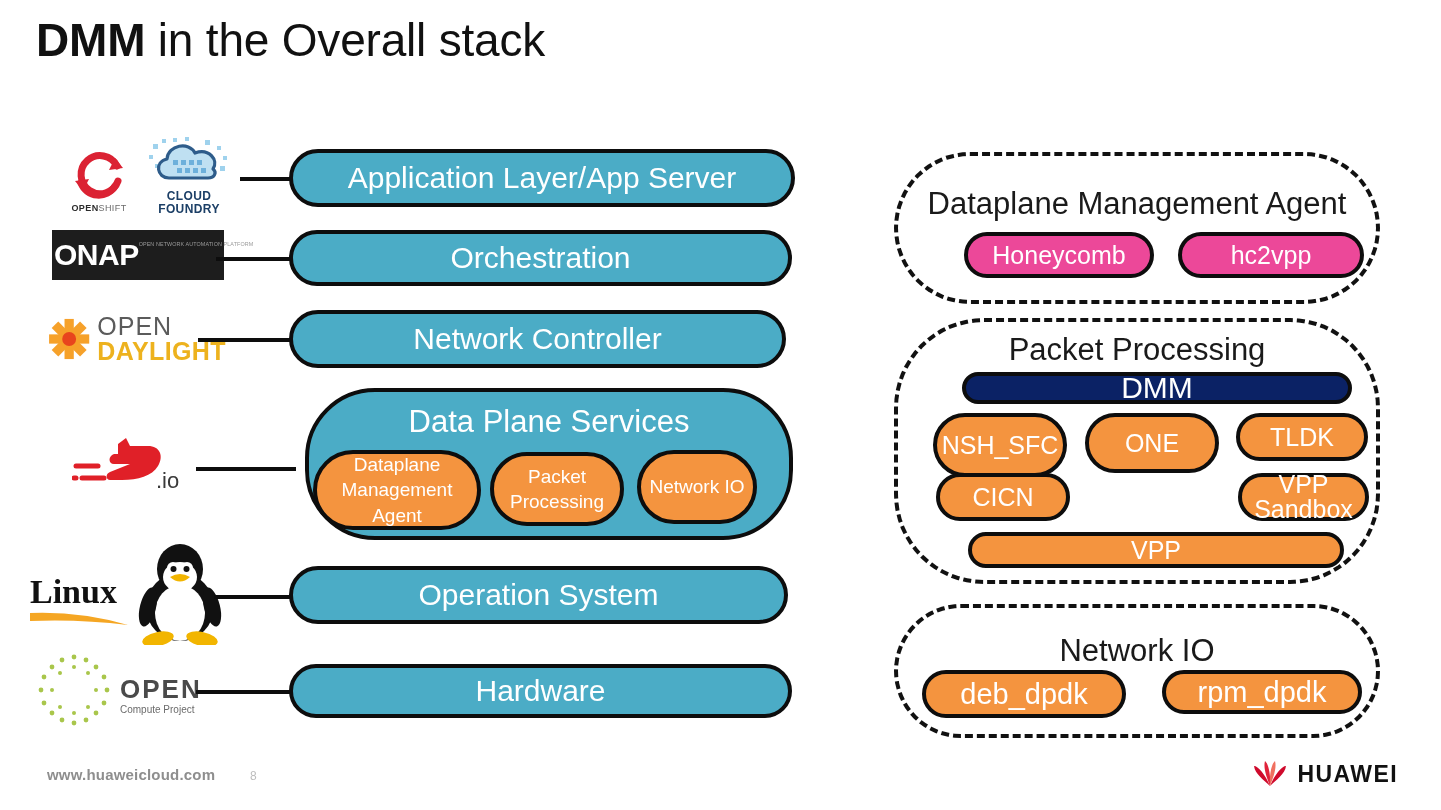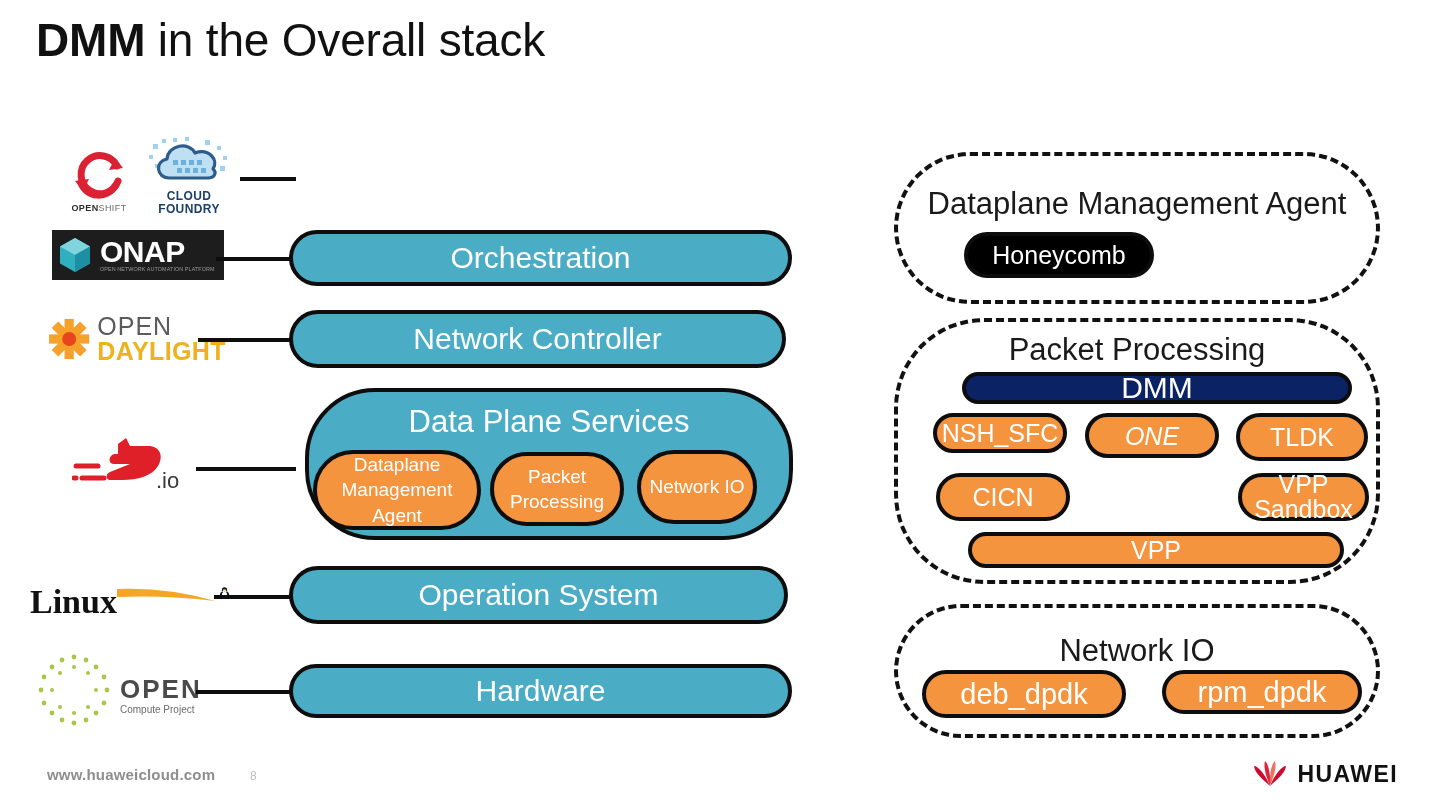--- a/index.html
+++ b/index.html
@@ -68,21 +68,21 @@
   .r-pill{
     position:absolute;
     border:4px solid #0d0d0d;
     border-radius:40px;
     color:#ffffff;
     display:flex;align-items:center;justify-content:center;
     text-align:center;
     box-sizing:border-box;
     font-size:25px;line-height:1.12;
   }
-  .r-pill.gold{background:#000000;}
+  .r-pill.gold{background:#ec4899;}
   .r-pill.orange{background:#F4943F;}
   .r-pill.navy{background:#0B2265;border-radius:26px;font-size:30px;}
 
   
   #footer-url{
     position:absolute;left:47px;top:766px;
     font-size:15px;font-weight:bold;color:#8e8e8e;letter-spacing:.2px;
   }
   #page-number{
     position:absolute;left:250px;top:769px;
@@ -156,21 +156,21 @@
       <div>FOUNDRY</div>
     </div>
   </div>
 
   <div class="logo-box" style="left:52px;top:230px;width:172px;height:50px;background:#1d1d1d;padding:0;">
     <svg width="46" height="46" viewBox="0 0 46 46">
       <polygon points="23,6 38,14.5 38,31.5 23,40 8,31.5 8,14.5" fill="#2FAFC0"></polygon>
       <polygon points="23,6 38,14.5 23,23 8,14.5" fill="#7FD4DD"></polygon>
       <polygon points="23,23 38,14.5 38,31.5 23,40" fill="#1C8FA3"></polygon>
     </svg>
-    <div style="display:flex;flex-direction:column;margin-left:2px;">
+    <div style="display:flex;flex-direction:row;margin-left:2px;">
       <div style="color:#ffffff;font-size:30px;font-weight:bold;line-height:.95;letter-spacing:-.5px;">ONAP</div>
       <div style="color:#9a9a9a;font-size:5.4px;letter-spacing:.1px;white-space:nowrap;">OPEN NETWORK AUTOMATION PLATFORM</div>
     </div>
   </div>
 
   <div class="logo-box" style="left:46px;top:308px;width:180px;height:62px;">
     <svg width="60" height="60" viewBox="0 0 60 60">
       <g fill="#F6A12A">
         <rect x="24" y="4" width="12" height="52"></rect>
         <rect x="4" y="24" width="52" height="12"></rect>
@@ -191,21 +191,21 @@
         <line x1="4" y1="32" x2="26" y2="32"></line>
         <line x1="10" y1="44" x2="32" y2="44"></line>
         <line x1="2" y1="44" x2="4" y2="44"></line>
       </g>
       <path d="M46 10 L54 4 L58 12 L76 12 C88 12 92 22 86 32 C80 42 66 46 50 46 L38 46 C34 46 33 40 38 38 L58 30 L42 30 C36 30 36 22 42 20 L58 20 L46 20 Z" fill="#E02028"></path>
       <text x="84" y="54" font-family="Liberation Sans, sans-serif" font-size="22" fill="#3a3a3a">.io</text>
     </svg>
   </div>
 
   <div class="logo-box" style="left:30px;top:540px;width:200px;height:105px;">
-    <div style="display:flex;margin-top:18px;">
+    <div style="display:flex;flex-direction:column;margin-top:18px;">
       <div style="font-family:'Liberation Serif',serif;font-size:34px;font-weight:bold;color:#111;line-height:1;">Linux</div>
       <svg width="100" height="20" viewBox="0 0 100 20">
         <path d="M0 4 Q50 2 98 16 Q50 10 0 12 Z" fill="#F5A623"></path>
       </svg>
     </div>
     <svg width="96" height="104" viewBox="0 0 96 104" style="margin-left:2px;">
       <ellipse cx="48" cy="66" rx="34" ry="34" fill="#111"></ellipse>
       <ellipse cx="48" cy="28" rx="23" ry="25" fill="#111"></ellipse>
       <ellipse cx="48" cy="72" rx="25" ry="28" fill="#fff"></ellipse>
       <ellipse cx="48" cy="36" rx="17" ry="15" fill="#fff"></ellipse>
@@ -259,20 +259,23 @@
     </div>
   </div>
 
   <div class="connector" style="left:240px;top:177px;width:56px;"></div>
   <div class="connector" style="left:216px;top:257px;width:80px;"></div>
   <div class="connector" style="left:198px;top:338px;width:98px;"></div>
   <div class="connector" style="left:196px;top:467px;width:100px;"></div>
   <div class="connector" style="left:214px;top:595px;width:82px;"></div>
   <div class="connector" style="left:196px;top:690px;width:100px;"></div>
 
+  <div class="layer-pill" style="left:289px;top:149px;width:506px;height:58px;">
+    <span>Application Layer/App Server</span>
+  </div>
 
   <div class="layer-pill" style="left:289px;top:230px;width:503px;height:56px;">
     <span>Orchestration</span>
   </div>
 
   <div class="layer-pill" style="left:289px;top:310px;width:497px;height:58px;">
     <span>Network Controller</span>
   </div>
 
   <div class="layer-pill tall" style="left:305px;top:388px;width:488px;height:152px;">
@@ -294,32 +297,35 @@
 
   <div class="layer-pill" style="left:289px;top:664px;width:503px;height:54px;">
     <span>Hardware</span>
   </div>
 
   <div class="dash-group" style="left:894px;top:152px;width:486px;height:152px;"></div>
   <div class="group-title" style="left:894px;top:186px;width:486px;">Dataplane Management Agent</div>
   <div class="r-pill gold" style="left:964px;top:232px;width:190px;height:46px;">
     <span>Honeycomb</span>
   </div>
+  <div class="r-pill gold" style="left:1178px;top:232px;width:186px;height:46px;">
+    <span>hc2vpp</span>
+  </div>
 
   <div class="dash-group" style="left:894px;top:318px;width:486px;height:266px;"></div>
   <div class="group-title" style="left:894px;top:332px;width:486px;">Packet Processing</div>
 
   <div class="r-pill navy" style="left:962px;top:372px;width:390px;height:32px;">
     <span>DMM</span>
   </div>
 
-  <div class="r-pill orange" style="left:933px;top:413px;width:134px;height:40px;">
+  <div class="r-pill orange" style="left:933px;top:413px;width:134px;height:64px;">
     <span>NSH_SFC</span>
   </div>
-  <div class="r-pill orange" style="left:1085px;top:413px;width:134px;height:45px;font-style:italic;">
+  <div class="r-pill orange" style="left:1085px;top:413px;width:134px;height:60px;">
     <span>ONE</span>
   </div>
   <div class="r-pill orange" style="left:1236px;top:413px;width:132px;height:48px;">
     <span>TLDK</span>
   </div>
 
   <div class="r-pill orange" style="left:936px;top:473px;width:134px;height:48px;">
     <span>CICN</span>
   </div>
   <div class="r-pill orange" style="left:1238px;top:473px;width:131px;height:48px;line-height:1.02;overflow:visible;">

